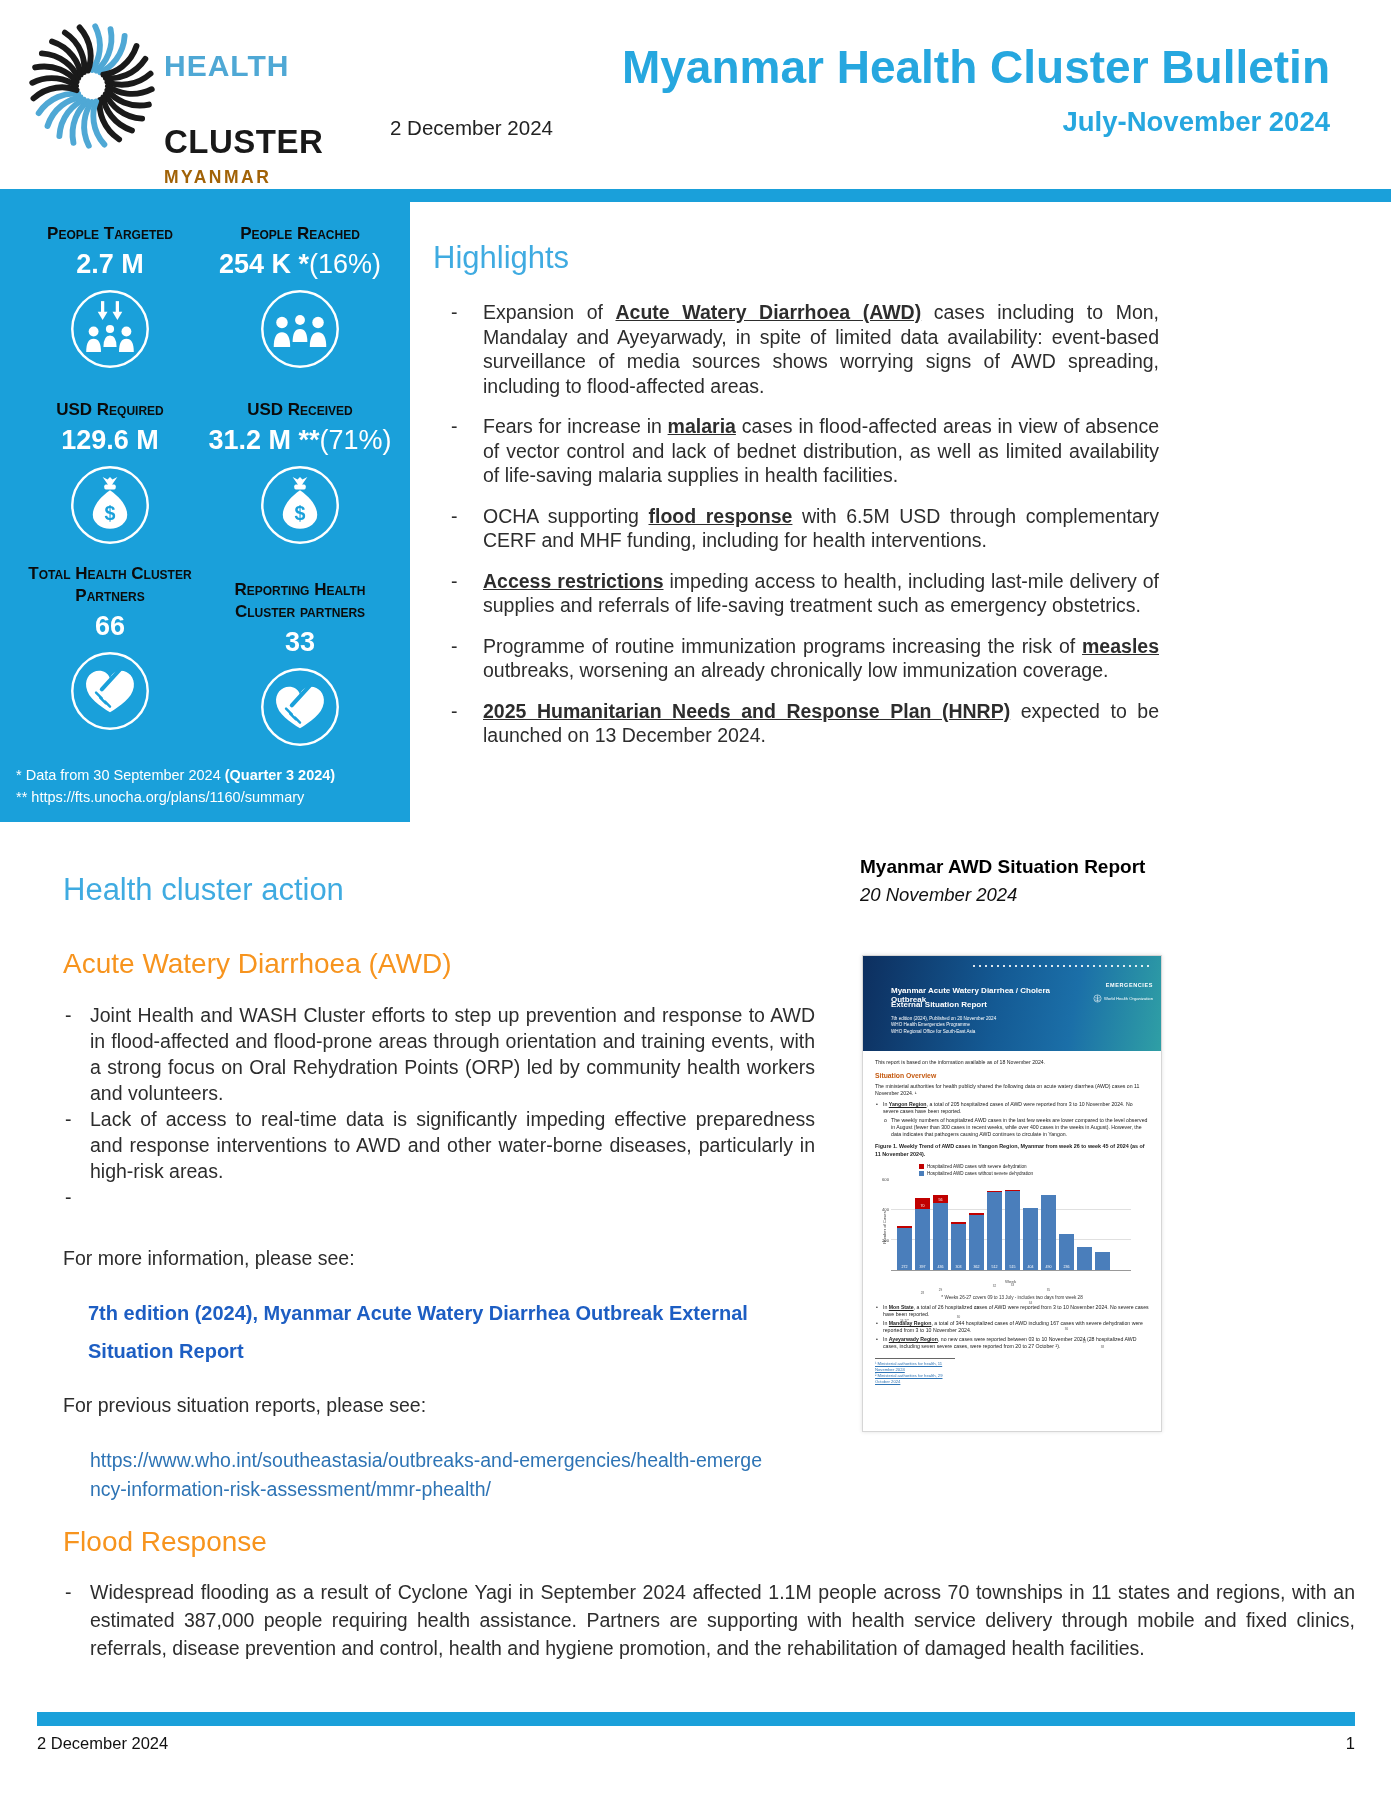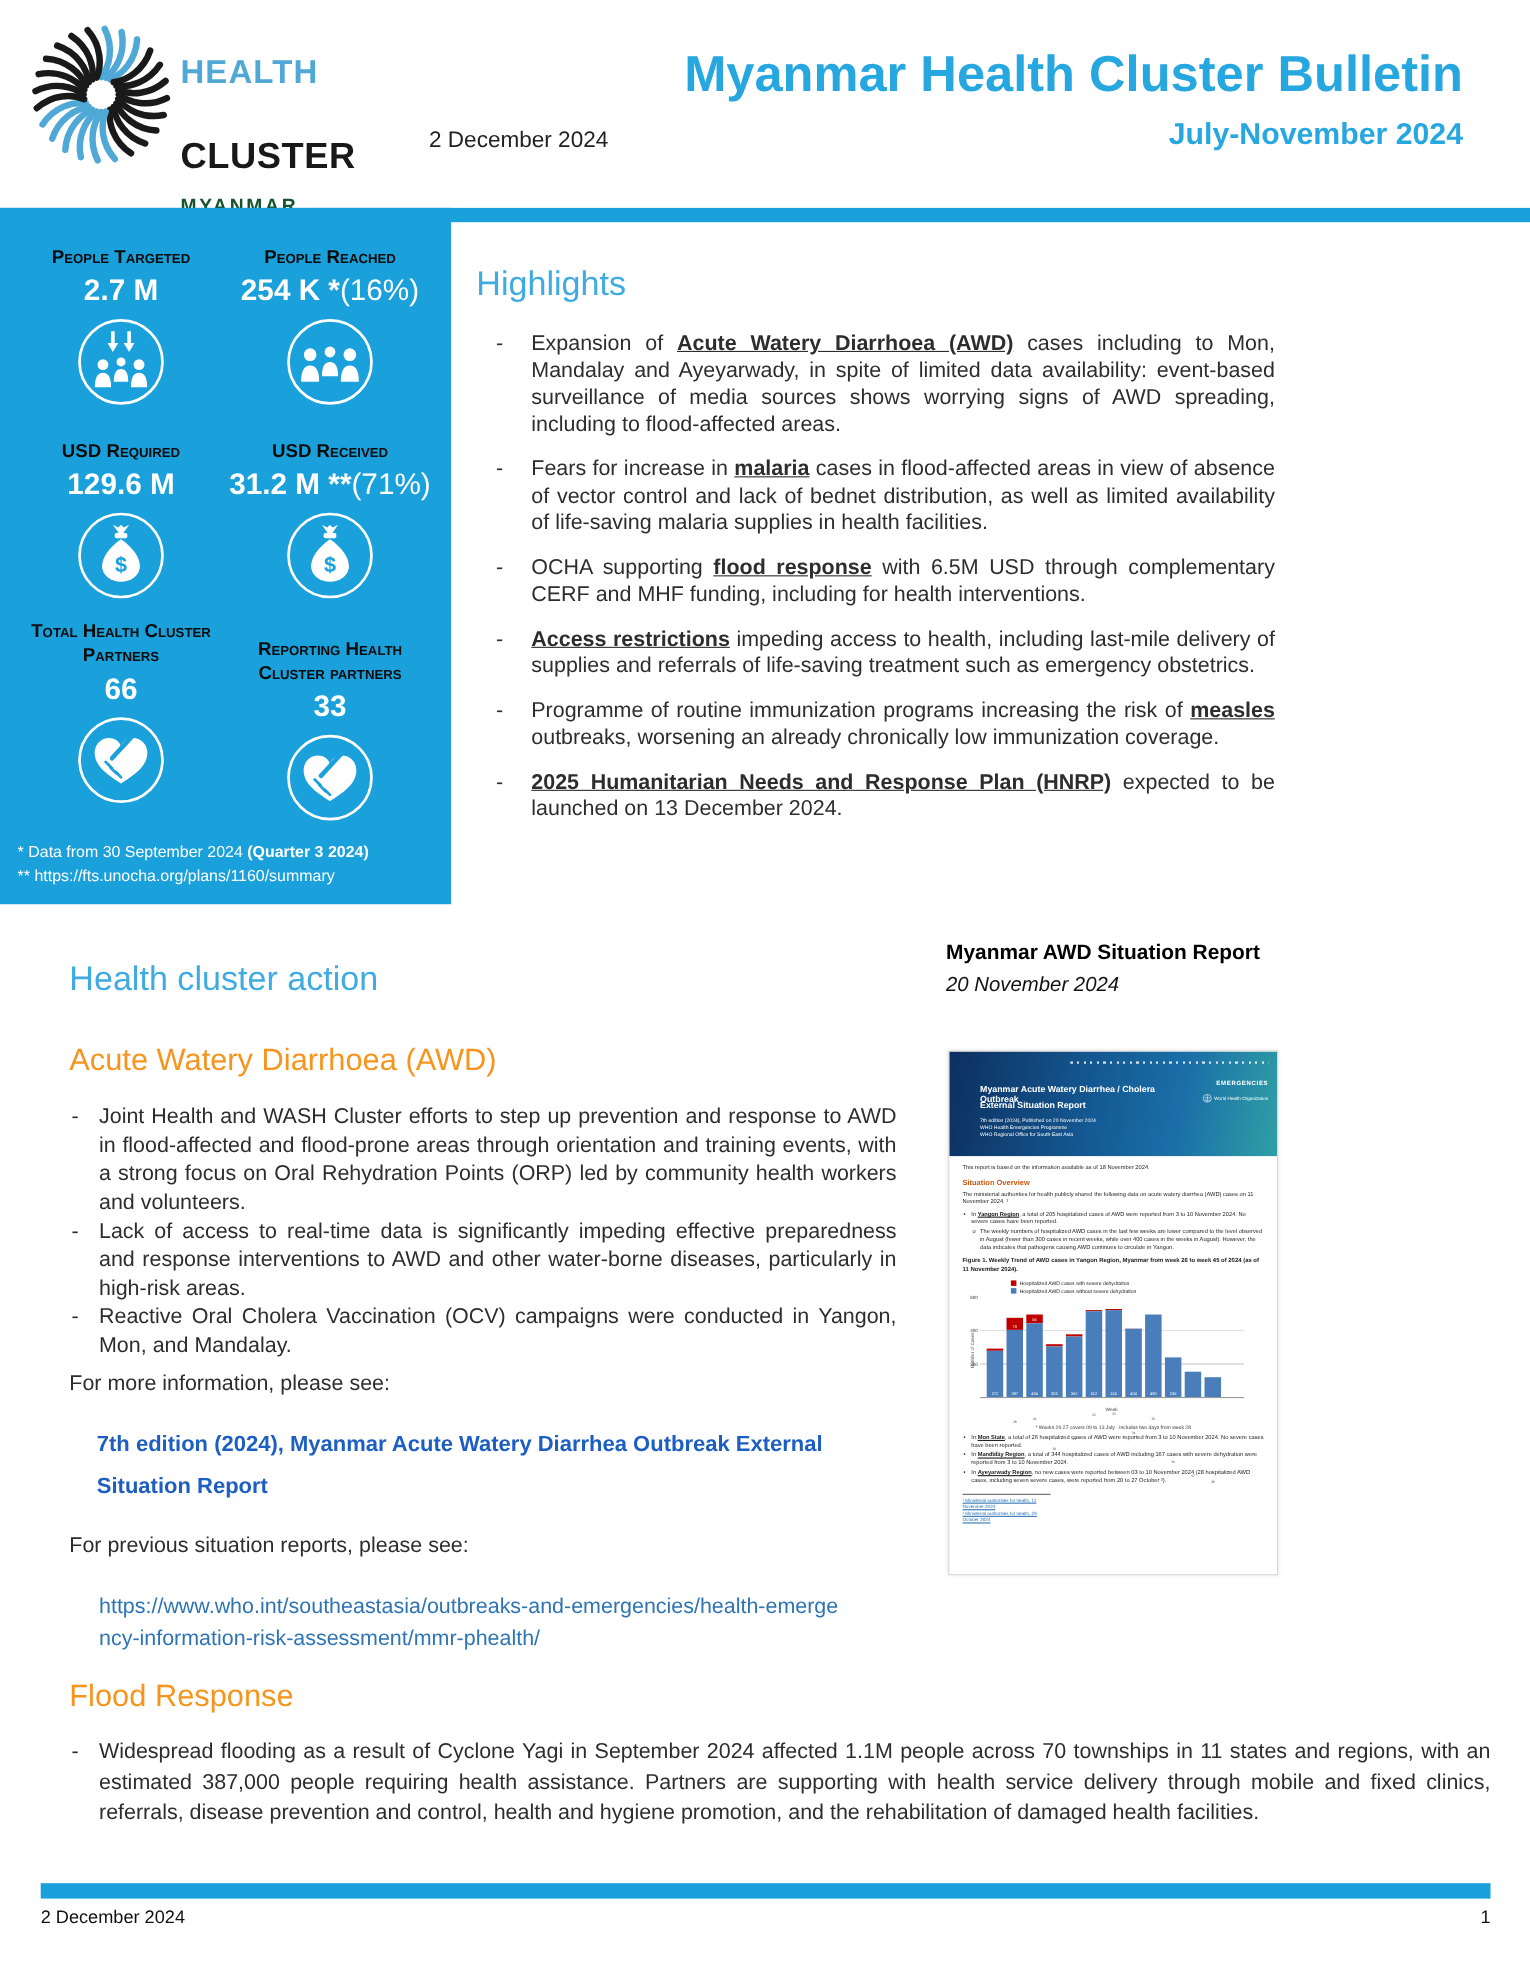--- a/index.html
+++ b/index.html
@@ -4,21 +4,21 @@
 <style>
   * { margin:0; padding:0; box-sizing:border-box; }
   body { background:#888; font-family:"Liberation Sans", sans-serif; }
   .page { position:relative; width:1391px; height:1800px; background:#fff; margin:0 auto; overflow:hidden; color:#2d2d2d; }
 
   
   .logo-svg { position:absolute; left:28px; top:22px; width:128px; height:128px; }
   .logo-text { position:absolute; left:164px; top:50px; line-height:1.04; }
   .logo-health { font-size:30px; font-weight:bold; color:#4FA8D5; letter-spacing:1px; }
   .logo-cluster { font-size:33px; font-weight:bold; color:#191919; letter-spacing:.5px;margin-top:44px; }
-  .logo-myanmar { font-size:17.5px; font-weight:bold; color:#14532d; letter-spacing:2.5px; margin-top:18px; }
+  .logo-myanmar { font-size:17.5px; font-weight:bold; color:#a16207; letter-spacing:2.5px; margin-top:8px; }
   .doc-title { position:absolute; right:61px; top:40px; font-size:46px; font-weight:bold; color:#26A7DF; white-space:nowrap; }
   .doc-date { position:absolute; left:390px; top:116px; font-size:20.5px; color:#222; }
   .doc-period { position:absolute; right:61px; top:106px; font-size:27.5px; font-weight:bold; color:#26A7DF; }
 
   
   .top-strip { position:absolute; left:0; top:189px; width:1391px; height:13px; background:#1AA0DA; }
   .stats-box { position:absolute; left:0; top:189px; width:410px; height:633px; background:#1AA0DA; }
   .stat-card { position:absolute; width:190px; text-align:center; }
   .stat-label { font-size:17px; font-weight:bold; color:#0b0b0b; font-variant:small-caps; line-height:1.3; }
   .stat-value { margin-top:4px; font-size:27px; font-weight:bold; color:#fff; white-space:nowrap; }
@@ -265,21 +265,21 @@
   <h1 class="section-title">Health cluster action</h1>
 
   <div class="thumb-caption-title">Myanmar AWD Situation Report</div>
   <div class="thumb-caption-date">20 November 2024</div>
 
   <h2 class="sub-title" style="left:63px; top:948px;">Acute Watery Diarrhoea (AWD)</h2>
 
   <ul class="awd-list">
     <li><span class="dash">-</span><span>Joint Health and WASH Cluster efforts to step up prevention and response to AWD in flood-affected and flood-prone areas through orientation and training events, with a strong focus on Oral Rehydration Points (ORP) led by community health workers and volunteers.</span></li>
     <li><span class="dash">-</span><span>Lack of access to real-time data is significantly impeding effective preparedness and response interventions to AWD and other water-borne diseases, particularly in high-risk areas.</span></li>
-    <li><span class="dash">-</span><span>Reactive Oral Cholera Vaccination (OCV) campaigns were conducted in Yangon, Mon, and Mandalay.</span></li>
+    <li><span class="dash">-</span></li>
   </ul>
 
   <div class="plain-line" style="top:1247px;">For more information, please see:</div>
   <div class="report-link">7th edition (2024), Myanmar Acute Watery Diarrhea Outbreak External Situation Report</div>
   <div class="plain-line" style="top:1394px;">For previous situation reports, please see:</div>
   <div class="url-link">https://www.who.int/southeastasia/outbreaks-and-emergencies/health-emergency-information-risk-assessment/mmr-phealth/</div>
 
   <h2 class="sub-title" style="left:63px; top:1526px;">Flood Response</h2>
   <ul class="flood-list">
     <li><span class="dash">-</span><span>Widespread flooding as a result of Cyclone Yagi in September 2024 affected 1.1M people across 70 townships in 11 states and regions, with an estimated 387,000 people requiring health assistance. Partners are supporting with health service delivery through mobile and fixed clinics, referrals, disease prevention and control, health and hygiene promotion, and the rehabilitation of damaged health facilities.</span></li>

